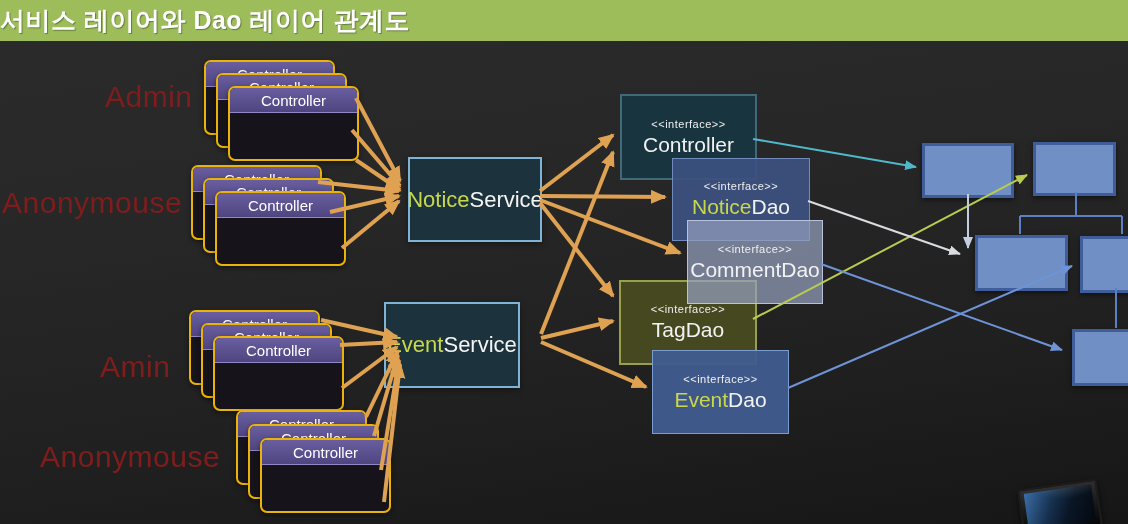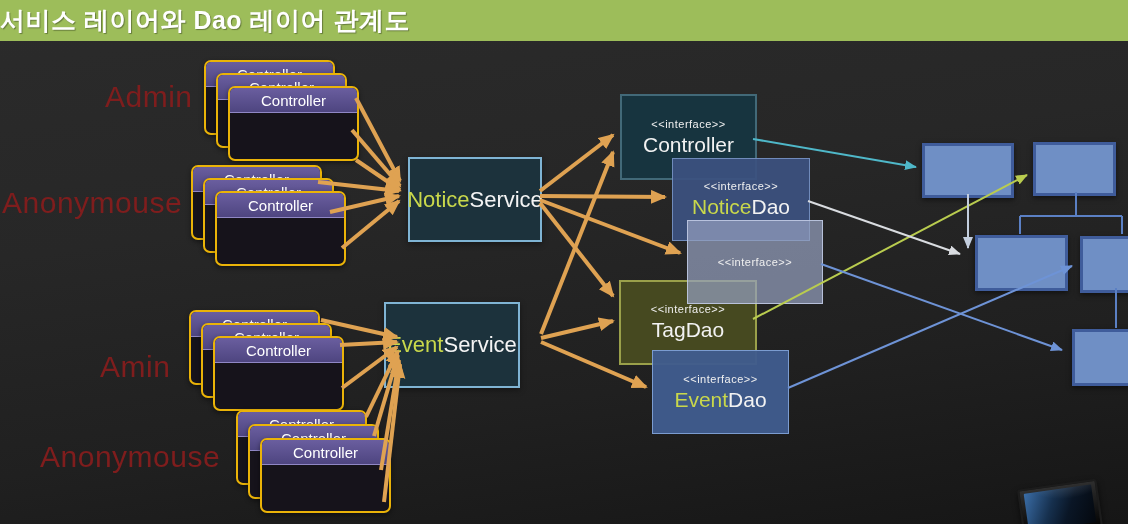--- a/index.html
+++ b/index.html
@@ -159,20 +159,21 @@
 <div class="dao dao-notice" style="left:672px;top:158px;width:136px;height:81px;">
   <div class="stereo">&lt;&lt;interface&gt;&gt;</div>
   <div class="nm"><span class="hl">Notice</span><span>Dao</span></div>
 </div>
 <div class="dao dao-tag" style="left:619px;top:280px;width:134px;height:81px;">
   <div class="stereo">&lt;&lt;interface&gt;&gt;</div>
   <div class="nm"><span class="hl"></span><span>TagDao</span></div>
 </div>
 <div class="dao dao-comment" style="left:687px;top:220px;width:134px;height:82px;">
   <div class="stereo">&lt;&lt;interface&gt;&gt;</div>
+  <div class="nm"><span class="hl"></span><span>CommentDao</span></div>
 </div>
 <div class="dao dao-event" style="left:652px;top:350px;width:135px;height:82px;">
   <div class="stereo">&lt;&lt;interface&gt;&gt;</div>
   <div class="nm"><span class="hl">Event</span><span>Dao</span></div>
 </div>
 
 <svg class="wires" width="1128" height="524" viewBox="0 0 1128 524">
   <defs>
     <marker id="mo" markerUnits="userSpaceOnUse" markerWidth="18" markerHeight="16" refX="14" refY="7" orient="auto">
       <path d="M0,0 L16,7 L0,14 z" fill="#dfa252"></path>

